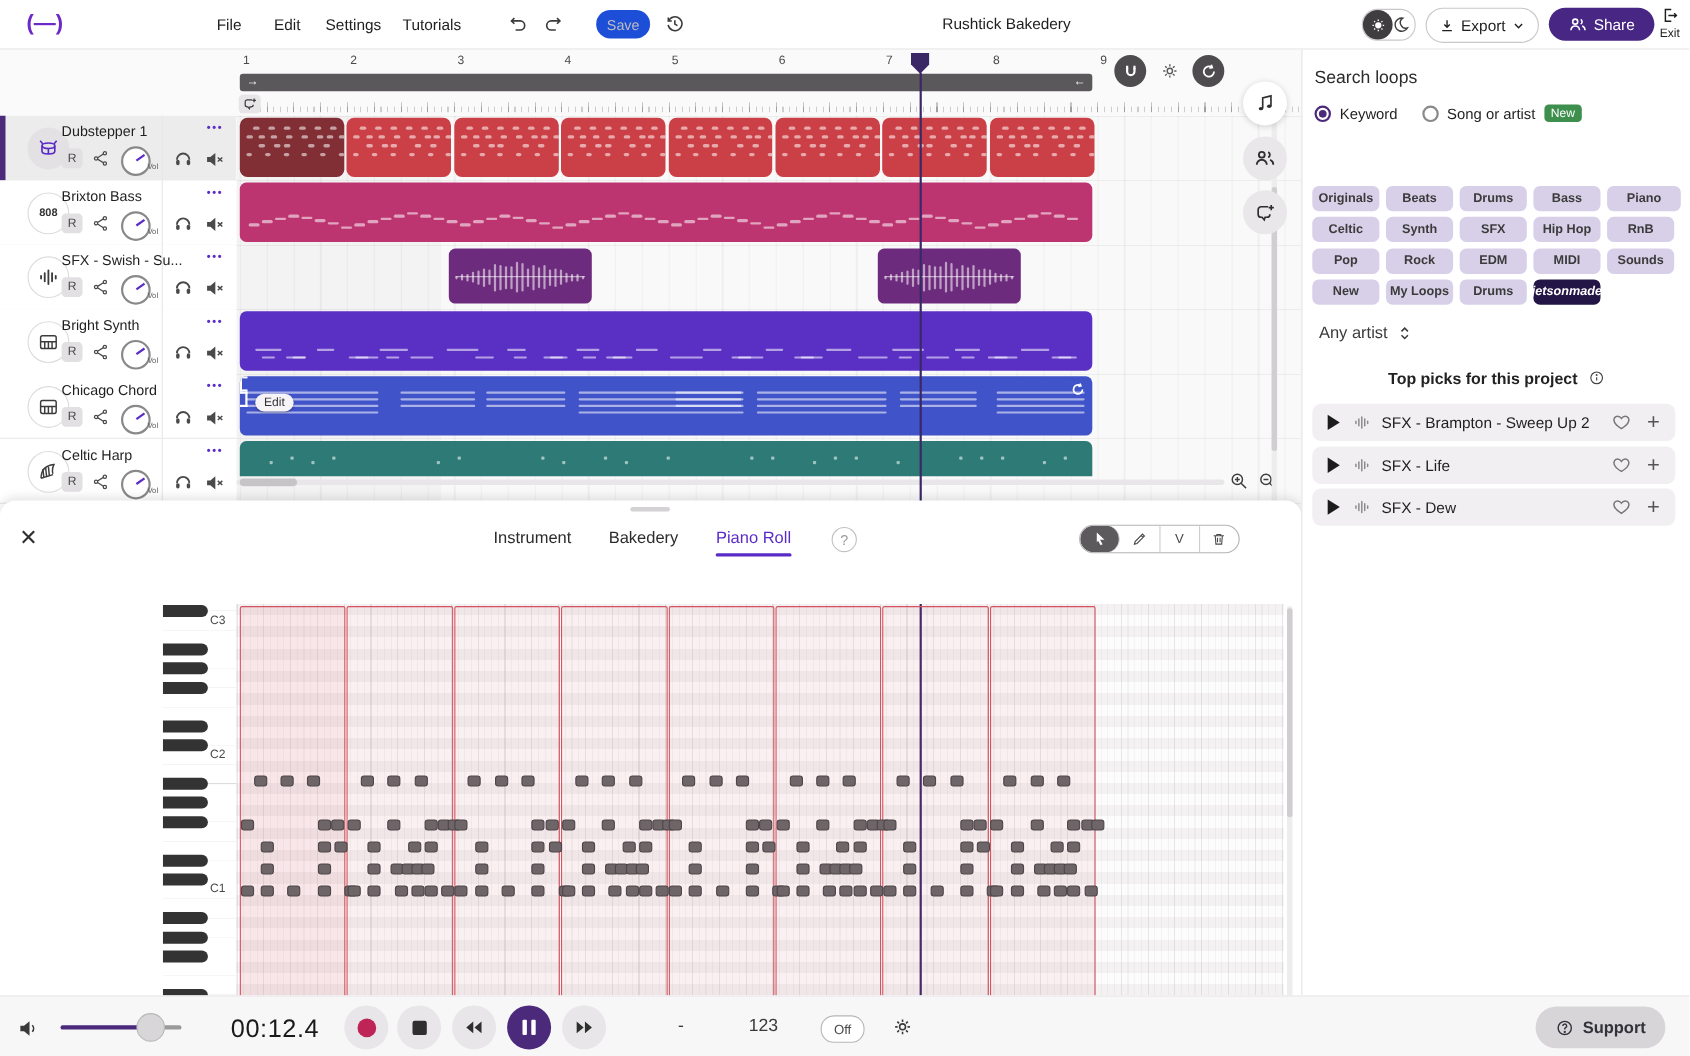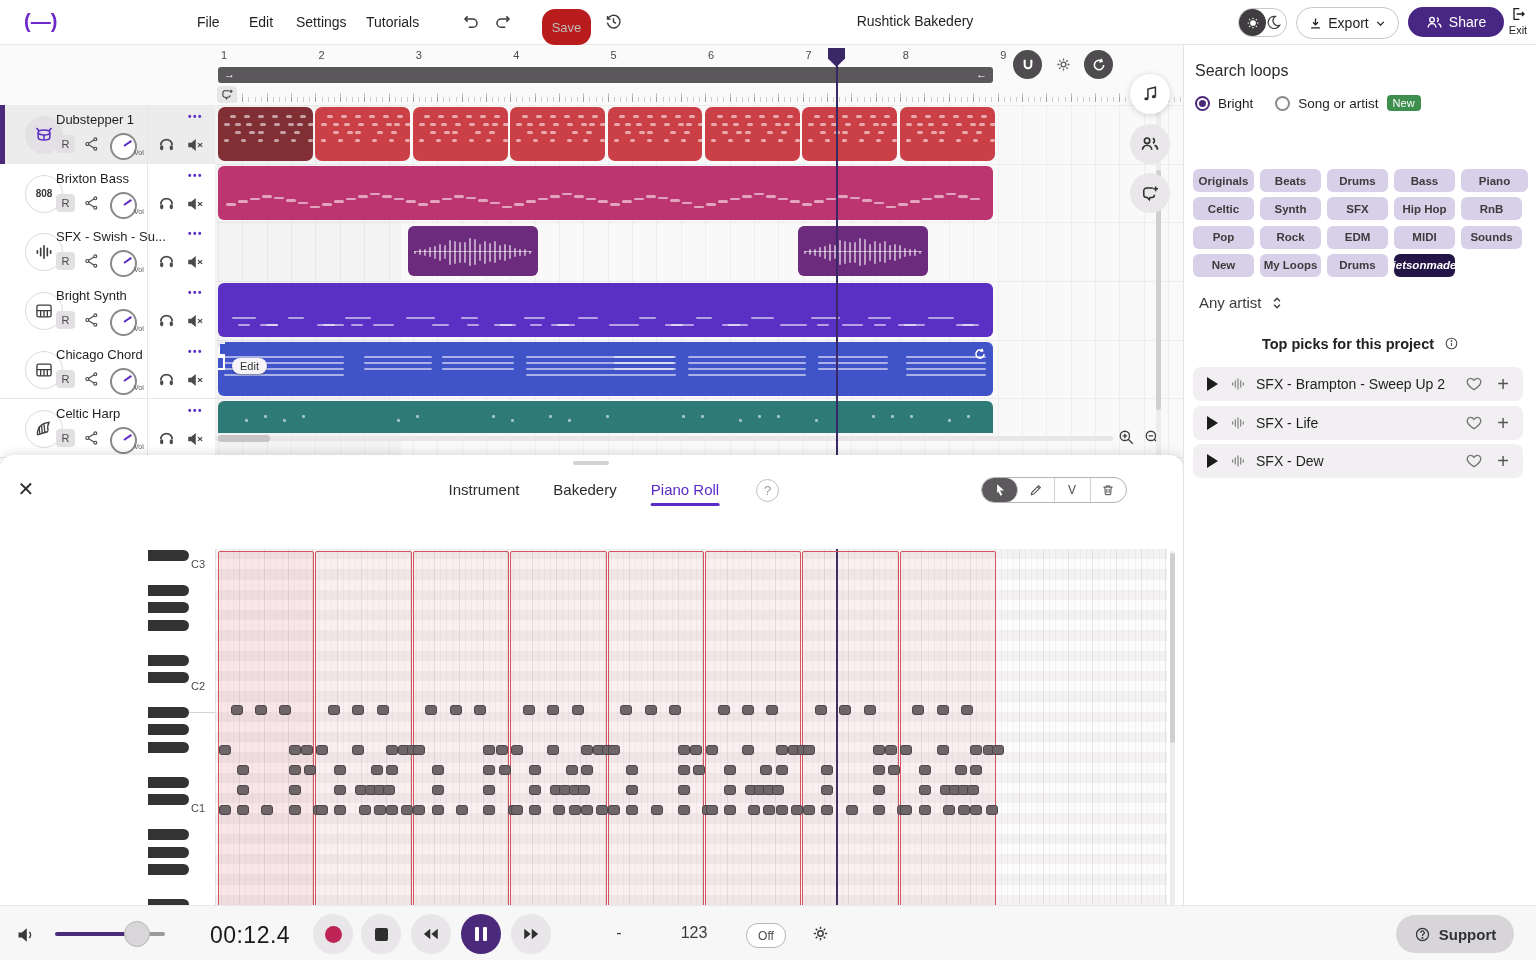--- a/index.html
+++ b/index.html
@@ -5,21 +5,21 @@
   html,body{margin:0;padding:0;background:#fff;}
   .app{position:relative;width:1536px;height:960px;overflow:hidden;
        font-family:"Liberation Sans",sans-serif;color:#1f1f1f;background:#fff;}
   .abs{position:absolute;}
   .ic{display:inline-block;line-height:0;}
   .ic svg{width:100%;height:100%;display:block;}
 
   
   #topbar{position:absolute;left:0;top:0;width:1536px;height:44px;background:#fff;border-bottom:1px solid #e8e6e8;z-index:40;}
   .menu-item{position:absolute;top:14px;font-size:14px;color:#1f1f1f;cursor:default;}
-  #save-btn{position:absolute;left:542px;top:9px;width:49px;height:36px;border-radius:13px;background:#b91c1c;color:#bdbbbd;font-size:13px;display:flex;align-items:center;justify-content:center;}
+  #save-btn{position:absolute;left:542px;top:9px;width:49px;height:26px;border-radius:13px;background:#1d4ed8;color:#bdbbbd;font-size:13px;display:flex;align-items:center;justify-content:center;}
   #doc-title{position:absolute;left:915px;top:13px;transform:translateX(-50%);font-size:14px;}
   #theme-toggle{position:absolute;left:1238px;top:8px;width:47px;height:27px;border:1px solid #c9c7c9;border-radius:14px;background:#fff;}
   #theme-sun{position:absolute;left:0px;top:0px;width:27px;height:27px;border-radius:50%;background:#3f3d3f;color:#fff;display:flex;align-items:center;justify-content:center;}
   #theme-moon{position:absolute;right:4px;top:5px;width:17px;height:17px;color:#3f3d3f;}
   #export-btn{position:absolute;left:1296px;top:7px;width:101px;height:30px;border:1px solid #c9c7c9;border-radius:16px;background:#fff;display:flex;align-items:center;justify-content:center;gap:5px;font-size:14px;}
   #share-btn{position:absolute;left:1408px;top:7px;width:96px;height:30px;border-radius:16px;background:#482683;color:#fff;display:flex;align-items:center;justify-content:center;gap:6px;font-size:14px;}
   #exit-btn{position:absolute;left:1503px;top:6px;width:30px;text-align:center;font-size:11px;color:#1f1f1f;}
 
   
   #main{position:absolute;left:0;top:44px;width:1183px;height:861px;background:#fbfafb;overflow:hidden;}
@@ -1280,21 +1280,21 @@
       <div class="vscroll" style="left:1170px;top:96px;height:362px">
           <div class="vthumb" style="top:2px;height:190px"></div>
         </div>
     </div>
   </div>
 
   <aside id="sidebar">
     <div id="sb-title">Search loops</div>
     <div class="radio-row">
       <span class="radio sel"></span>
-      <span>Bright</span>
+      <span>Keyword</span>
       <span class="radio" style="margin-left:14px"></span>
       <span>Song or artist</span>
       <span class="newbadge">New</span>
     </div>
     <div id="tagwrap">
         <div class="tag" style="left: 9px; top: 125px; width: 61px;">Originals</div>
         <div class="tag" style="left: 76px; top: 125px; width: 61px; text-align: center;">Beats</div>
         <div class="tag" style="left: 143px; top: 125px; width: 61px;">Drums</div>
         <div class="tag" style="left: 210px; top: 125px; width: 61px;">Bass</div>
         <div class="tag" style="left: 277px; top: 125px; width: 67px;">Piano</div>

